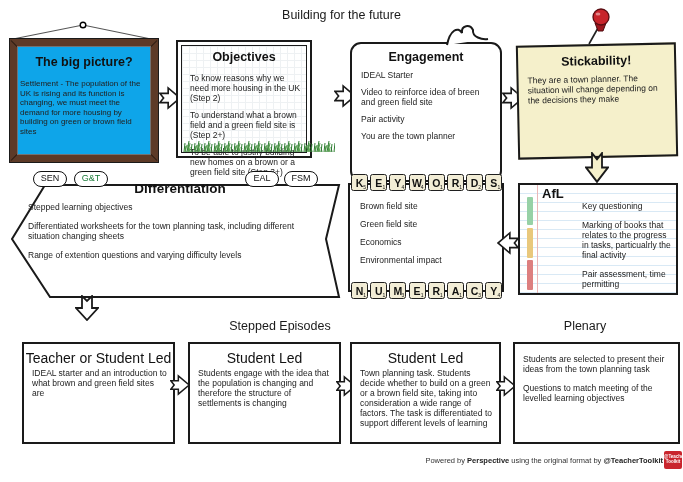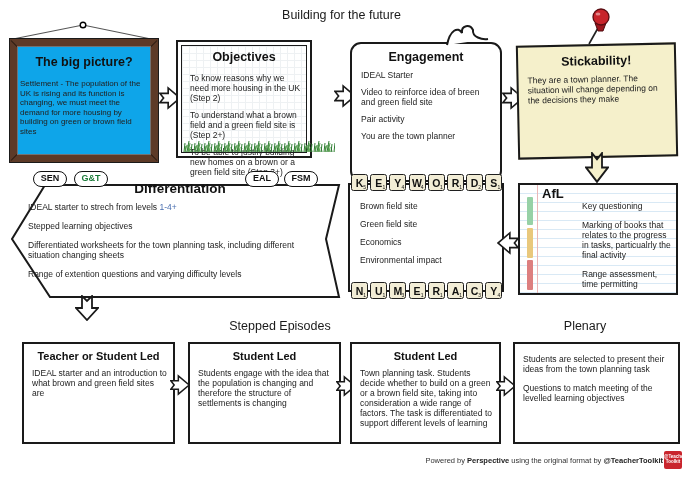--- a/index.html
+++ b/index.html
@@ -47,29 +47,29 @@
   .keywords { left:348px; top:183px; width:156px; height:109px; background:#fff; border:2px solid #1a1a1a; }
   .kw-items { position:absolute; left:10px; right:5px; top:16px; }
   .kw-items .item { margin-bottom:8px; }
   .tile-row { display:flex; gap:2.2px; }
   .tile { position:relative; width:17px; height:17px; background:#f2edd6; border:1.3px solid #1f1f1f; border-radius:2.5px;
      font-weight:bold; font-size:10.5px; color:#111; display:flex; align-items:center; justify-content:center; }
   .tile i { position:absolute; right:1px; bottom:0; font-style:normal; font-weight:normal; font-size:5px; line-height:5px; }
 
   
   .pill { position:absolute; top:171px; width:34px; height:16px; background:#fff; border:1.8px solid #111;
-     border-radius:9px; font-weight:bold; font-size:9px; line-height:12.5px; text-align:center; }
+     border-radius:9px; font-weight:normal; font-size:9px; line-height:12.5px; text-align:center; }
   .diff-title { left:100px; top:181px; width:160px; font-weight:bold; font-size:13.5px; text-align:center; color:#111; }
   .diff-items { left:28px; top:202px; width:287px; }
   .diff-items .item { margin-bottom:9px; }
   .level-link { text-decoration:none; }
 
   
   .ep-box { top:342px; height:102px; background:#fff; border:2px solid #1a1a1a; }
-  .ep-header { position:absolute; left:0; right:0; top:6px; font-weight:bold; font-size:11px; text-align:center; color:#111; }
+  .ep-header { position:absolute; left:0; right:0; top:6px; font-weight:normal; font-size:14px; text-align:center; color:#111; }
   .ep-body { position:absolute; left:8px; right:6px; top:24px; }
   .plenary-items { position:absolute; left:8px; right:7px; top:10px; }
   .plenary-items .item { margin-bottom:9px; }
 
   
   .barrow path { fill:#ffffff; stroke:#1a1a1a; stroke-width:1.8; stroke-linejoin:miter; }
 
   
   .footer-text { right:20px; top:456px; font-size:7.5px; color:#333; }
   .footer-text b { color:#222; }
@@ -163,21 +163,20 @@
 
   <svg class="abs" style="left:10px; top:182px;" width="332" height="118">
     <polygon points="35,3 329,3 316,57 329,115 40,115 2,57" fill="#ffffff" stroke="#1a1a1a" stroke-width="2"></polygon>
   </svg>
   <div class="abs pill" style="left: 33px; color: rgb(17, 17, 17);">SEN</div>
   <div class="abs pill" style="left: 74px; color: rgb(26, 122, 56);">G&amp;T</div>
   <div class="abs pill" style="left: 245px; color: rgb(17, 17, 17);">EAL</div>
   <div class="abs pill" style="left: 284px; color: rgb(17, 17, 17);">FSM</div>
   <div class="abs diff-title">Differentiation</div>
   <div class="abs diff-items">
-    <p class="item"><span>IDEAL starter to strech from levels </span><span class="level-link" style="color: rgb(74, 111, 176);">1-4+</span></p>
     <p class="item">Stepped learning objectives</p>
     <p class="item">Differentiated worksheets for the town planning task, including different situation changing sheets</p>
     <p class="item">Range of extention questions and varying difficulty levels</p>
   </div>
 
   <svg class="abs barrow" style="left:75px; top:295px;" width="24" height="26" viewBox="0 0 24 26">
     <path d="M7 1 L7 13 L1 13 L12 25 L23 13 L17 13 L17 1 L12 6 Z"></path>
   </svg>
 
   <div class="abs keywords">
@@ -263,21 +262,21 @@
 
   <div class="abs afl">
     <div class="afl-margin"></div>
     <div class="afl-bar" style="top: 12px; height: 28px; background-color: rgb(151, 209, 166);"></div>
     <div class="afl-bar" style="top: 43px; height: 30px; background-color: rgb(233, 200, 124);"></div>
     <div class="afl-bar" style="top: 75px; height: 30px; background-color: rgb(221, 127, 127);"></div>
     <div class="abs" style="left:22px; top:1px; font-weight:bold; font-size:13px; color:#111;">AfL</div>
     <div class="afl-items">
       <p class="item">Key questioning</p>
       <p class="item">Marking of books that relates to the progress in tasks, particualrly the final activity</p>
-      <p class="item">Range assessment, time permitting</p>
+      <p class="item">Pair assessment, time permitting</p>
     </div>
   </div>
 
   <div class="abs section-title center" style="left:195px; top:319px; width:170px;">Stepped Episodes</div>
   <div class="abs section-title center" style="left:525px; top:319px; width:120px;">Plenary</div>
 
   <div class="abs ep-box" style="left:22px; width:153px;">
     <div class="ep-header">Teacher or Student Led</div>
     <div class="ep-body body-text">IDEAL starter and an introduction to what brown and green field sites are</div>
   </div>

